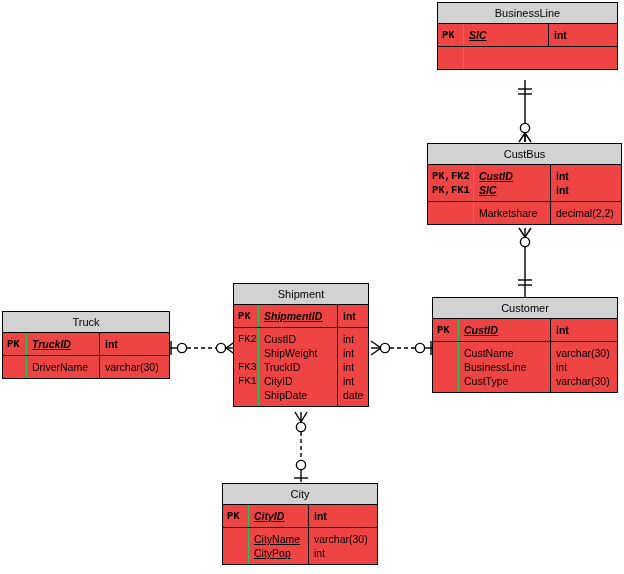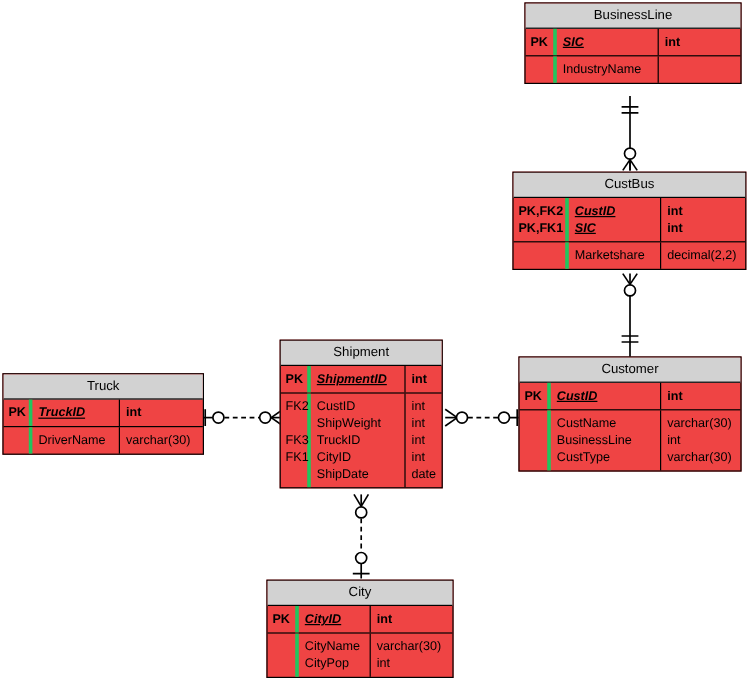--- a/index.html
+++ b/index.html
@@ -38,26 +38,27 @@
     box-sizing: border-box;
     display: flex;
     flex-direction: row;
     width: 100%;
   }
   .section.pk-section {
     border-bottom: 1px solid #000000;
   }
   .col-key {
     box-sizing: border-box;
-    border-right: 3px solid #22c55e;
+    border-right: 1px solid #22c55e;
     padding: 4px 3px 4px 4px;
     font-size: 10.5px;
     line-height: 14px;
     white-space: nowrap;
     flex: 0 0 auto;
+    font-family: Liberation Mono, monospace;
   }
   .col-name {
     box-sizing: border-box;
     border-right: 1px solid #000000;
     padding: 4px 3px 4px 5px;
     font-size: 10.5px;
     line-height: 14px;
     white-space: nowrap;
     flex: 0 0 auto;
   }
@@ -172,23 +173,20 @@
       <span class="fieldline">SIC</span>
     </div>
     <div class="col-type">
       <span class="fieldline">int</span>
     </div>
   </div>
   <div class="section">
     <div class="col-key" style="width:26px;">
       <span class="fieldline blank">.</span>
     </div>
-    <div class="col-name" style="width:85px;">
-      <span class="fieldline">IndustryName</span>
-    </div>
   </div>
 </div>
 
 <div class="entity" style="left:427px; top:143px; width:195px;">
   <div class="entity-title">CustBus</div>
   <div class="section pk-section">
     <div class="col-key" style="width:46px;">
       <span class="fieldline">PK,FK2</span>
       <span class="fieldline">PK,FK1</span>
     </div>
@@ -318,21 +316,21 @@
       <span class="fieldline">CityID</span>
     </div>
     <div class="col-type">
       <span class="fieldline">int</span>
     </div>
   </div>
   <div class="section">
     <div class="col-key" style="width:26px;">
       <span class="fieldline blank">.</span>
     </div>
-    <div class="col-name" style="width:60px;">
+    <div class="col-name" style="width:60px;text-decoration:underline;">
       <span class="fieldline">CityName</span>
       <span class="fieldline">CityPop</span>
     </div>
     <div class="col-type">
       <span class="fieldline">varchar(30)</span>
       <span class="fieldline">int</span>
     </div>
   </div>
 </div>
 

